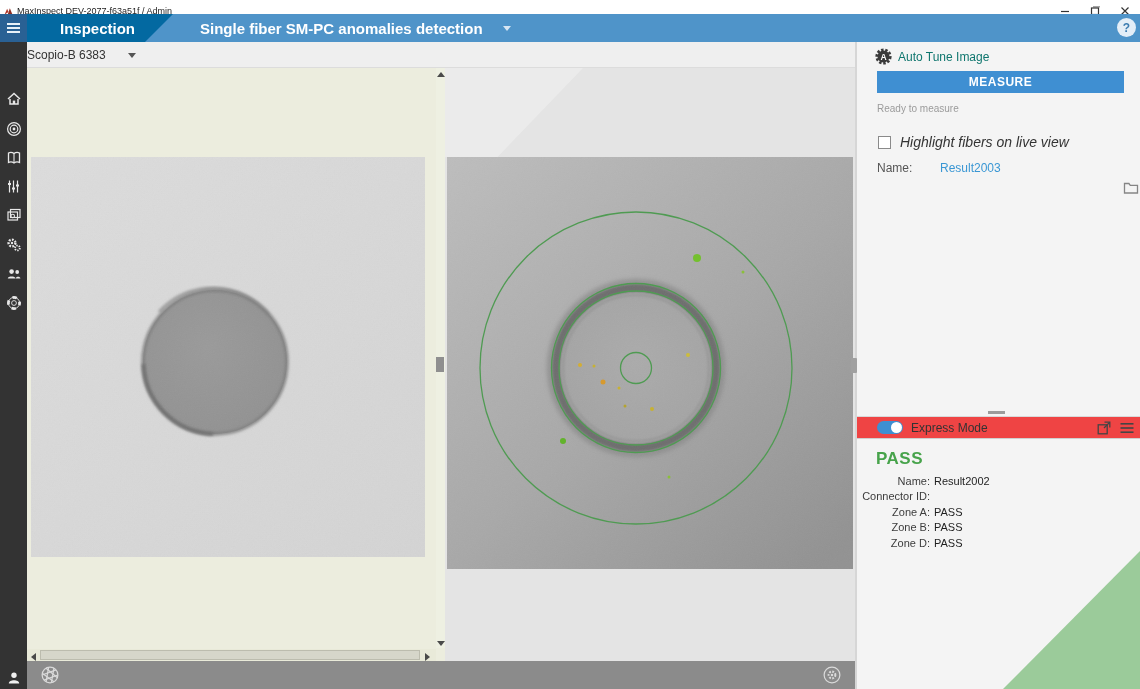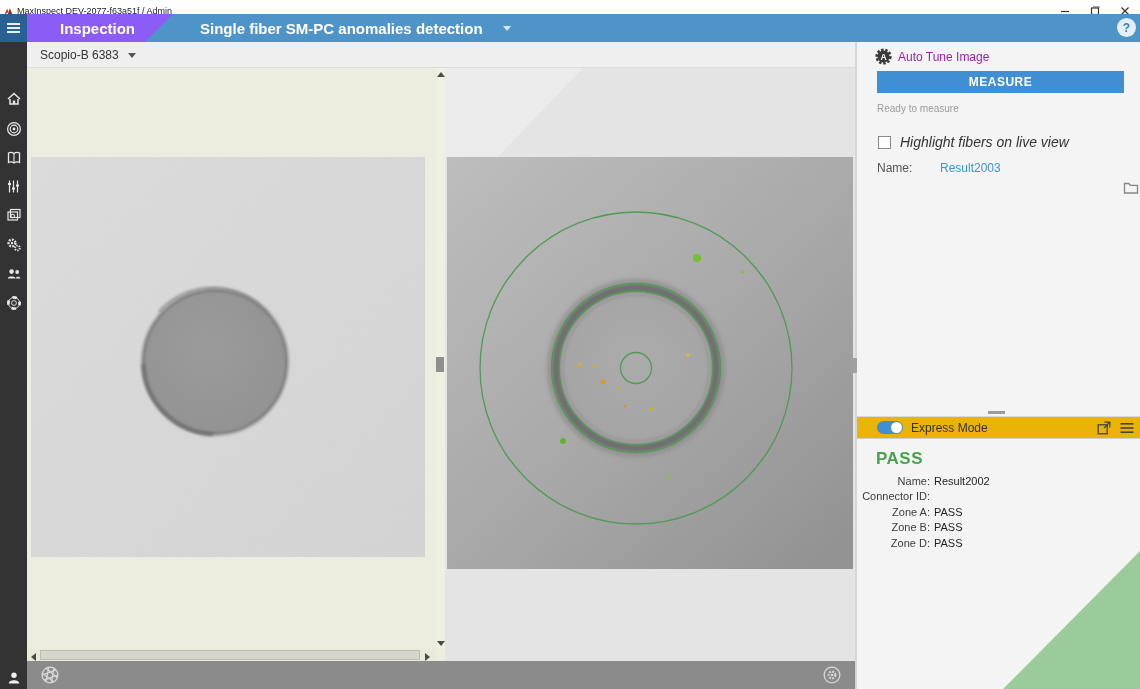--- a/index.html
+++ b/index.html
@@ -12,40 +12,40 @@
               display:flex; align-items:center; font-size:9px; color:#1d1d1d; }
   .tb-logo { width:9px; height:9px; margin:0 4px 0 4px; }
   .win-controls { margin-left:auto; display:flex; align-items:center; gap:19px; padding-right:10px; }
   .win-btn { width:11px; height:10px; display:flex; align-items:center; justify-content:center; cursor:default; }
 
   
   .header { position:absolute; left:0; top:14px; width:1140px; height:28px; background:#4f94c9; }
   .hamburger { position:absolute; left:0; top:0; width:27px; height:28px; background:#2a6194;
                display:flex; flex-direction:column; align-items:center; justify-content:center; gap:2px; }
   .hamburger span { width:13px; height:2px; background:#e9f1f8; }
-  .insp-tab { position:absolute; left:27px; top:0; width:146px; height:28px; background:#8b5cf6;
+  .insp-tab { position:absolute; left:27px; top:0; width:146px; height:28px; background:#0369a1;
               clip-path:polygon(0 0, 100% 0, calc(100% - 28px) 100%, 0 100%);
               color:#fff; font-size:15px; font-weight:600; display:flex; align-items:center; padding-left:33px; }
   .header-title { position:absolute; left:200px; top:0; height:28px; display:flex; align-items:center;
                   color:#fff; font-size:15px; font-weight:700; }
   .caret { width:0; height:0; border-left:4px solid transparent; border-right:4px solid transparent;
            border-top:5px solid #d7e6f3; }
   .header-caret { position:absolute; left:503px; top:12px; }
   .help-btn { position:absolute; left:1117px; top:4px; width:19px; height:19px; border-radius:50%;
               background:#e4eef7; color:#3c7cb0; font-weight:bold; font-size:12px;
               display:flex; align-items:center; justify-content:center; }
 
   
   .sidebar { position:absolute; left:0; top:42px; width:27px; height:647px; background:#333333; }
   .sb-icon { position:absolute; left:0; width:27px; height:26px; display:flex; align-items:center; justify-content:center; }
 
   
   .toolbar { position:absolute; left:27px; top:42px; width:828px; height:26px; background:#efefef;
              border-bottom:1px solid #dcdcdc; display:flex; align-items:center; }
-  .device-name { margin-left:13px; font-size:12px; color:#333; }
+  .device-name { font-size:12px; color:#333; }
   .device-caret { position:absolute; left:101px; top:11px; border-top-color:#555; }
 
   
   .left-pane { position:absolute; left:27px; top:68px; width:418px; height:593px; background:#ecedde; }
   .left-image { position:absolute; left:4px; top:89px; width:394px; height:400px; }
   .vsb-track { position:absolute; left:409px; top:0; width:9px; height:580px; background:#eef0e2; }
   .sb-arrow { width:0; height:0; position:absolute; }
   .vsb-up   { left:410px; top:4px;  border-left:4px solid transparent; border-right:4px solid transparent; border-bottom:5px solid #4a4a4a; }
   .vsb-down { left:410px; top:573px; border-left:4px solid transparent; border-right:4px solid transparent; border-top:5px solid #4a4a4a; }
   .vsb-thumb { position:absolute; left:409px; top:289px; width:8px; height:15px; background:#8f8f8f; }
@@ -62,33 +62,33 @@
 
   
   .divider { position:absolute; left:855px; top:42px; width:2px; height:647px; background:#d6d6d6; }
   .divider-handle { position:absolute; left:851px; top:358px; width:6px; height:15px; background:#a0a0a0; border-radius:1px; }
 
   
   .right-panel { position:absolute; left:857px; top:42px; width:283px; height:647px; background:#f4f4f4; }
   .green-triangle { position:absolute; left:146px; top:509px; width:137px; height:138px; background:#9bcb9a;
                     clip-path:polygon(100% 0, 100% 100%, 0 100%); }
   .auto-tune { position:absolute; left:18px; top:6px; display:flex; align-items:center; gap:6px; }
-  .auto-tune-label { font-size:12px; color:#a21caf; }
+  .auto-tune-label { font-size:12px; color:#0f766e; }
   .measure-btn { position:absolute; left:20px; top:29px; width:247px; height:22px; background:#3f8fd2;
                  color:#fff; font-size:12px; font-weight:bold; letter-spacing:.5px;
                  display:flex; align-items:center; justify-content:center; border:none; }
   .status-text { position:absolute; left:20px; top:61px; font-size:10px; color:#9b9b9b; }
   .hl-row { position:absolute; left:21px; top:92px; display:flex; align-items:center; gap:9px; }
   .checkbox { width:13px; height:13px; background:#fff; border:1px solid #8a8a8a; }
   .hl-label { font-size:14px; color:#333;font-style:italic; }
   .field-row { position:absolute; left:20px; width:250px; height:14px; font-size:12px; color:#555; }
   .field-value { position:absolute; left:63px; top:0; color:#3a97d4; }
   .folder-btn { position:absolute; left:266px; top:139px; width:16px; height:14px; }
   .splitter-dash { position:absolute; left:131px; top:369px; width:17px; height:3px; background:#9c9c9c; }
-  .express-bar { position:absolute; left:0; top:374px; width:283px; height:23px; background:#eab308;
+  .express-bar { position:absolute; left:0; top:374px; width:283px; height:23px; background:#ef4444;
                  border-top:1px solid #d9d9d9; border-bottom:1px solid #cfcfcf;
                  display:flex; align-items:center; }
   .toggle { margin-left:20px; width:26px; height:13px; border-radius:7px; background:#3f8fd2; position:relative; }
   .toggle-knob { position:absolute; right:1px; top:1px; width:11px; height:11px; border-radius:50%; background:#fff; }
   .express-label { margin-left:8px; font-size:12px; color:#333; }
   .express-icons { margin-left:auto; display:flex; align-items:center; gap:9px; margin-right:6px; }
   .result-pass { position:absolute; left:19px; top:407px; font-size:17px; font-weight:bold; color:#47a34b; letter-spacing:.5px; }
   .result-rows { position:absolute; left:0; top:431px; width:283px; }
   .result-row { display:flex; height:15.5px; font-size:11px; align-items:center; }
   .result-label { width:73px; text-align:right; color:#3c3c3c; }

